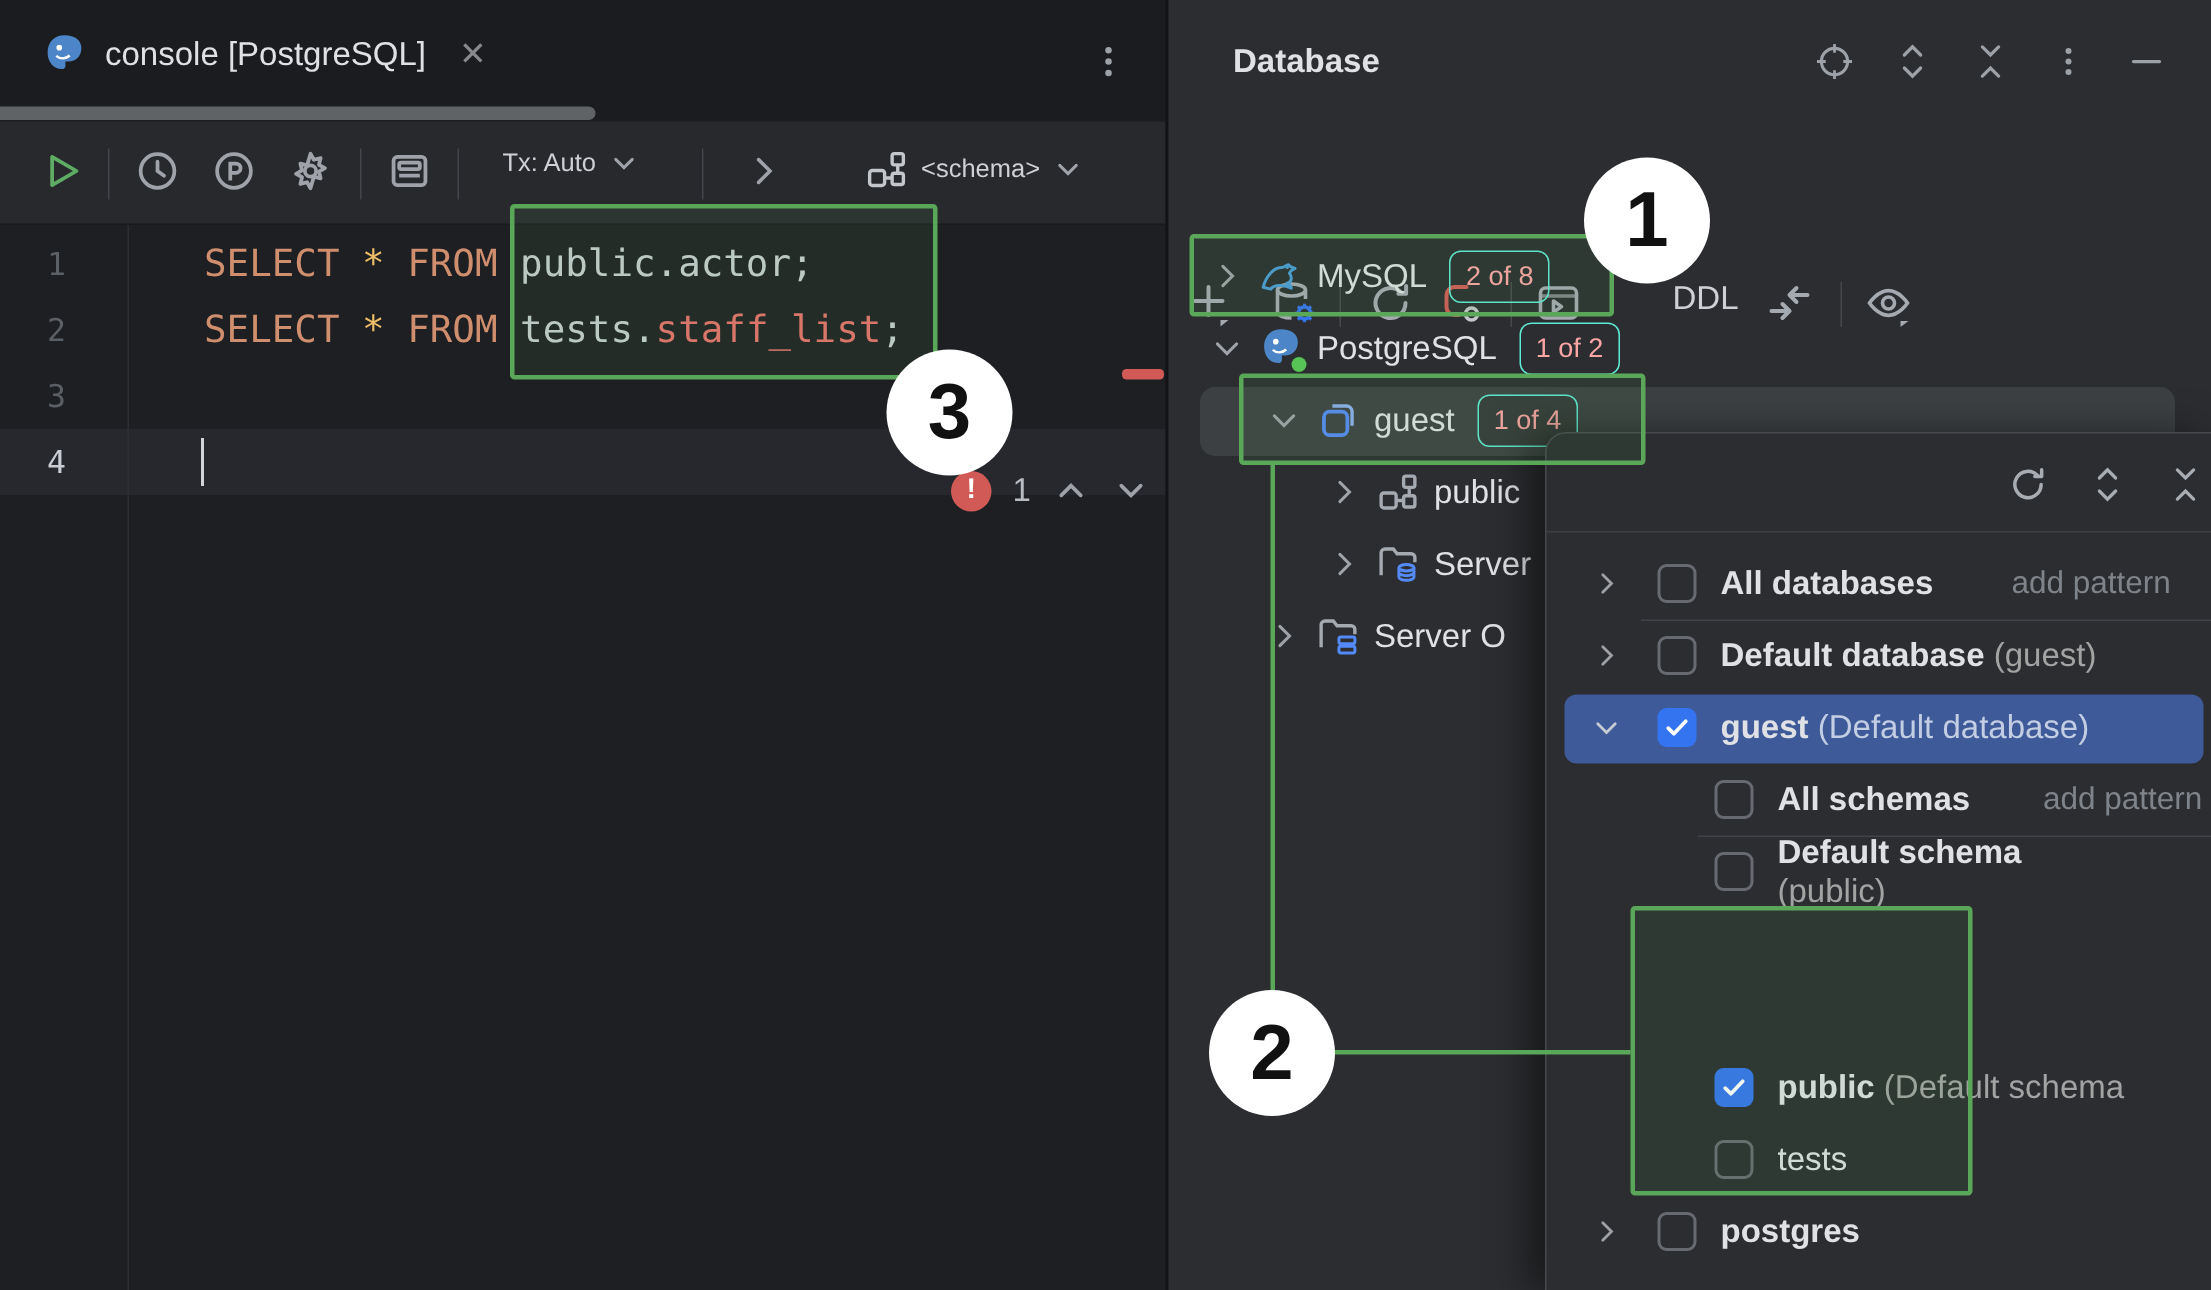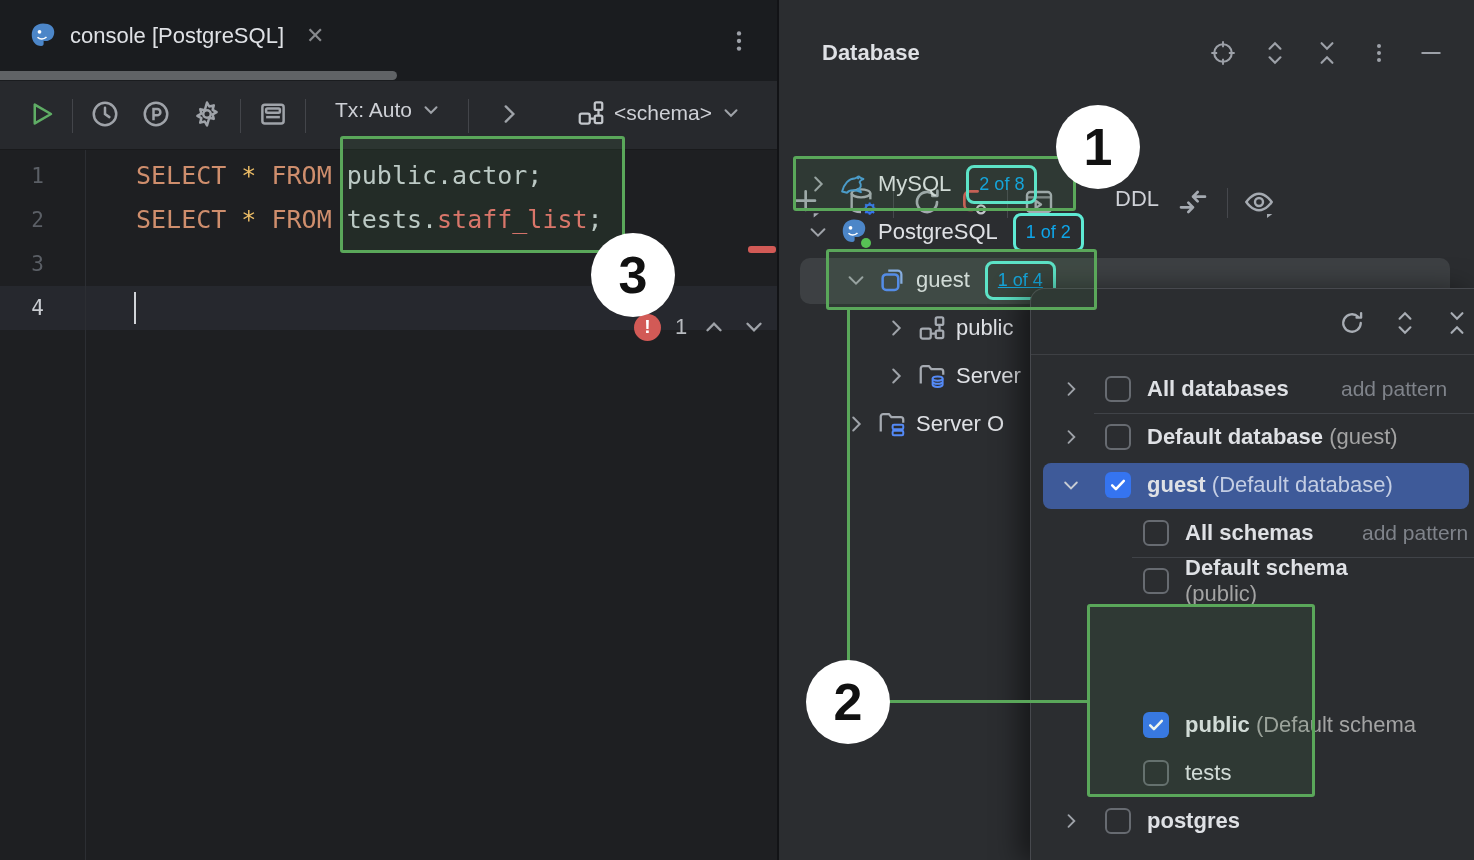--- a/index.html
+++ b/index.html
@@ -13,51 +13,51 @@
   #tab-bar { left:0; top:0; width:777px; height:81px; background:#1a1c1f; }
   .tab { left:0; top:0; height:71px; display:flex; align-items:center; padding:0 16px 0 28px; gap:12px; }
   .tab-title { color:#dfe1e5; font-size:22px; }
   .tab-close { color:#87898d; font-size:22px; margin-left:10px; cursor:pointer; }
   #tab-kebab { left:722px; top:22px; width:34px; height:38px; color:#9da1a8; display:flex; align-items:center; justify-content:center; }
   #tab-scroll-thumb { left:0; top:71px; width:397px; height:9px; background:#606366; border-radius:0 5px 5px 0; }
 
   #editor-toolbar { left:0; top:81px; width:777px; height:69px; background:#27292d; border-bottom:1px solid #191a1c; }
   .tb-sep { top:18px; width:1px; height:34px; background:#43454a; }
   .tb-ico { width:34px; height:34px; display:flex; align-items:center; justify-content:center; color:#9fa3a9; }
-  .tb-label { color:#ced0d6; font-size:21px; display:flex; align-items:center; gap:8px; }
+  .tb-label { color:#ced0d6; font-size:17px; display:flex; align-items:center; gap:8px; }
 
   #editor { left:0; top:150px; width:777px; height:710px; background:#1e1f22; }
   #current-line { left:0; top:136px; width:777px; height:44px; background:#26282e; }
   .gutter-num { width:44px; text-align:right; font-family:"DejaVu Sans Mono", monospace; font-size:21px; color:#5b5f66; line-height:44px; }
   .gutter-num.active { color:#c9ccd1; }
   #gutter-sep { left:85px; top:0; width:1px; height:710px; background:#2c2e33; }
   .code-line { left:136px; height:44px; line-height:44px; font-family:"DejaVu Sans Mono", monospace; font-size:25px; white-space:pre; }
   .kw { color:#cf8e6d; } .star { color:#edbd67; } .plain { color:#c7cdd1; } .err { color:#e8716d; }
   #caret { left:134px; top:142px; width:2px; height:32px; background:#d0d3d8; }
   #error-cluster { left:634px; top:161px; height:32px; display:flex; align-items:center; gap:14px; }
   #error-badge { width:27px; height:27px; border-radius:50%; background:#d25a56; color:#fff; font-size:19px; font-weight:bold; display:flex; align-items:center; justify-content:center; }
   #error-count { color:#b8bbc0; font-size:22px; }
   #error-stripe { left:748px; top:246px; width:28px; height:7px; border-radius:3px; background:#d25a56; }
 
   #pane-divider { left:777px; top:0; width:2px; height:860px; background:#121316; }
 
   
   #right-pane { left:779px; top:0; width:695px; height:860px; background:#2b2d30; }
-  #panel-header { left:0; top:12px; width:629px; height:81px; display:flex; align-items:center; }
+  #panel-header { left:0; top:0; width:629px; height:81px; display:flex; align-items:center; }
   #panel-title { position:absolute; left:43px; color:#dfe1e5; font-size:22px; font-weight:bold; }
   .hdr-ico { position:absolute; top:26px; width:30px; height:30px; display:flex; align-items:center; justify-content:center; color:#9da1a8; }
   #panel-toolbar { left:0; top:85px; width:695px; height:65px; }
   .ptb-ico { position:absolute; top:99px; width:36px; height:36px; display:flex; align-items:center; justify-content:center; color:#a5aab1; }
   .ptb-sep { position:absolute; top:103px; width:1px; height:30px; background:#46484d; }
   #ddl-label { position:absolute; left:336px; top:101px; color:#ced0d6; font-size:22px; }
 
   .tree-row { left:0; width:695px; height:48px; display:flex; align-items:center; color:#dfe1e5; font-size:22px; gap:9px; }
   .tree-chev { width:24px; height:24px; color:#9fa3a9; flex:0 0 auto; display:flex; align-items:center; justify-content:center; }
   .tree-ico { width:30px; height:30px; flex:0 0 auto; position:relative; }
-  .count-badge { font-size:18px; color:#0ea5e9; border:3px solid #5eead4; border-radius:8px; padding:6px 10px; margin-left:6px; }
+  .count-badge { font-size:18px; color:#fca5a5; border:1px solid #5eead4; border-radius:8px; padding:6px 10px; margin-left:6px; }
   #guest-selection { left:21px; top:258px; width:650px; height:46px; background:#3d4043; border-radius:10px; }
 
   
   #popup { left:1030px; top:288px; width:444px; height:572px; background:#2b2d30;
     border:1px solid #47494e; border-right:none; border-bottom:none; border-top-left-radius:14px;
     box-shadow:-10px 2px 28px rgba(0,0,0,.5); z-index:30; }
   .pp-ico { position:absolute; width:30px; height:30px; display:flex; align-items:center; justify-content:center; color:#a8adb4; }
   #popup-sep { position:absolute; left:0; top:65px; width:444px; height:1px; background:#3e4044; }
   .pp-row { position:absolute; left:0; width:367px; height:48px; display:flex; align-items:center; color:#dfe1e5; font-size:22px; }
   .pp-row .chev { width:24px; height:24px; color:#9fa3a9; display:flex; align-items:center; justify-content:center; position:absolute; left:28px; }
@@ -331,21 +331,21 @@
             <path d="m5 9 7 7 7-7"></path>
           </svg>
         </span>
       <span class="tree-ico">
           <svg width="30" height="30" viewBox="0 0 24 24" fill="none">
             <path d="M9 4.5h7.5a3 3 0 0 1 3 3V15" stroke="#8caef0" stroke-width="1.8"></path>
             <rect x="4.5" y="7.5" width="12.5" height="12.5" rx="3" stroke="#548af7" stroke-width="2"></rect>
           </svg>
         </span>
       <span>guest</span>
-      <span class="count-badge" style="background:rgba(0,0,0,.12);text-decoration:underline;">1 of 4</span>
+      <span class="count-badge" style="background:rgba(0,0,0,.12);">1 of 4</span>
     </div>
 
     <div class="tree-row abs" style="top:304px; padding-left:105px;">
       <span class="tree-chev">
           <svg width="22" height="22" viewBox="0 0 24 24" fill="none" stroke="currentColor" stroke-width="2.2" stroke-linecap="round">
             <path d="m9 5 7 7-7 7"></path>
           </svg>
         </span>
       <span class="tree-ico">
           <svg width="30" height="30" viewBox="0 0 24 24" fill="none" stroke="#a5aab1" stroke-width="1.8">

